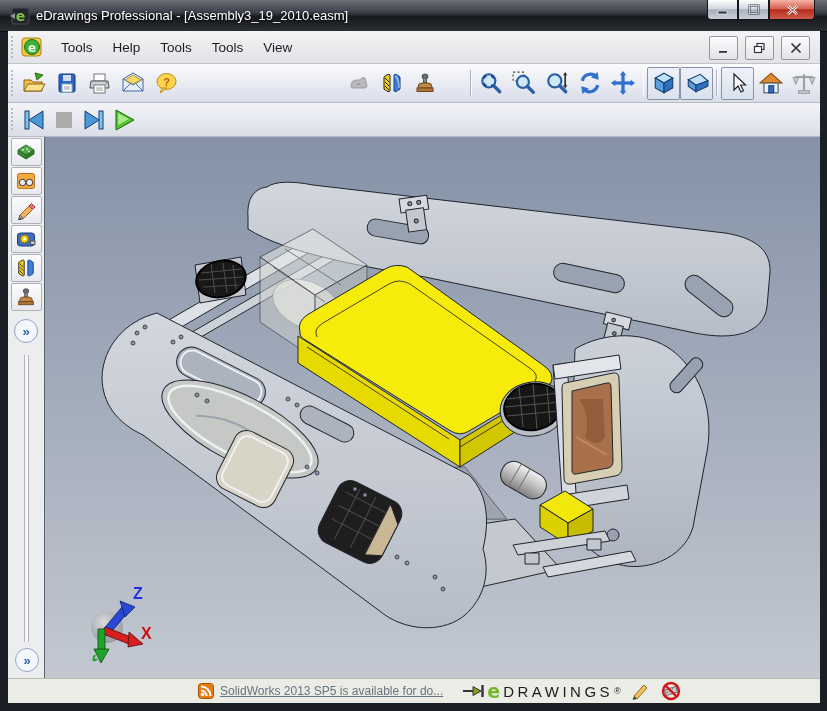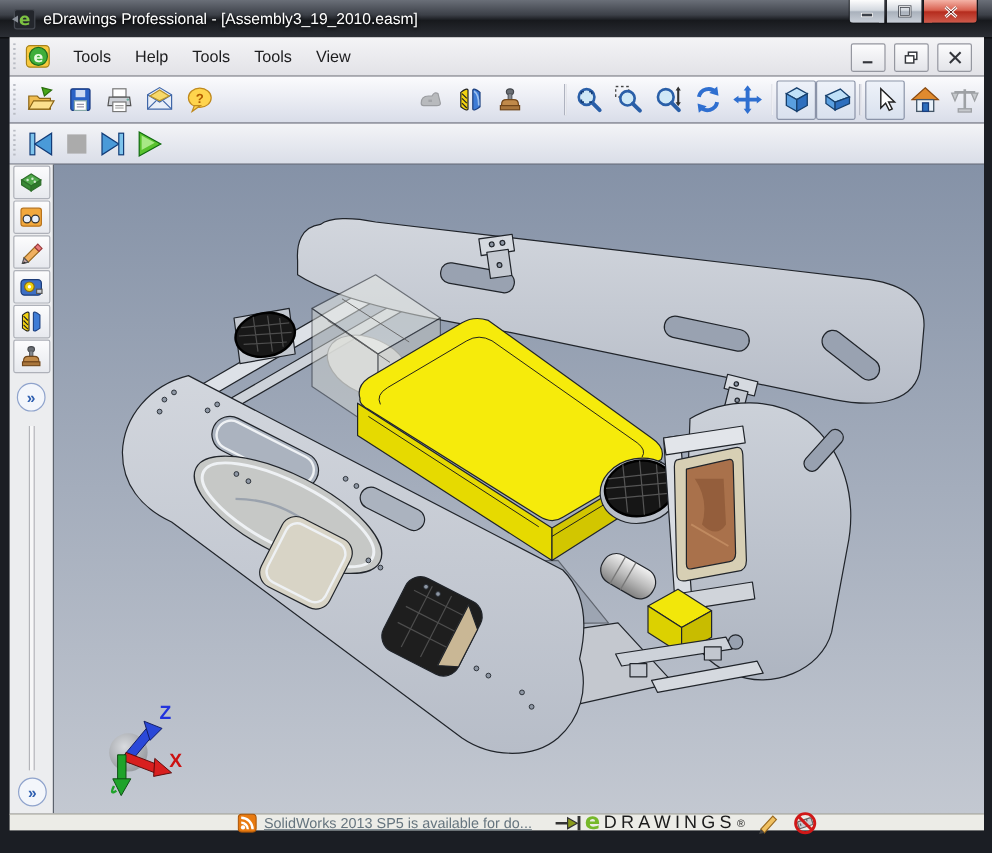--- a/index.html
+++ b/index.html
@@ -60,21 +60,21 @@
     margin-top:8px;}
   .chev.bottom{position:absolute;bottom:6px;left:7px;margin:0;}
   .splitter{position:absolute;top:218px;bottom:36px;left:16px;width:3px;
     background:#f7f7f8;border-left:1px solid #b3b4b9;border-right:1px solid #b3b4b9;}
   .viewport{position:relative;width:775px;height:100%;
     background:linear-gradient(#8592a7,#c3c8d1);overflow:hidden;}
   .viewport svg.model{position:absolute;left:0;top:0;}
   .triad{position:absolute;left:28px;top:446px;}
 
   
-  .statusbar{position:absolute;left:8px;top:678px;width:812px;height:14px;background:#ececе7;
+  .statusbar{position:absolute;left:8px;top:678px;width:812px;height:25px;background:#ececе7;
     background:#ecece7;border-top:1px solid #bcbcb4;display:flex;align-items:center;box-sizing:border-box;}
   .rss{margin-left:190px;width:16px;height:16px;flex:0 0 auto;}
   .news-link{margin-left:6px;font-size:12px;color:#66757f;text-decoration:underline;white-space:nowrap;}
   .brand{display:flex;align-items:center;margin-left:18px;}
   .brand .arrow-ico{margin-right:2px;}
   .brand-e{color:#76b82a;font-size:19px;font-weight:bold;font-family:"DejaVu Sans",sans-serif;
     line-height:1;margin-right:3px;}
   .brand-text{font-size:15px;letter-spacing:3.5px;color:#1b1b1b;}
   .brand-reg{font-size:9px;color:#1b1b1b;vertical-align:super;margin-left:1px;}
   .sb-ico{margin-left:10px;flex:0 0 auto;}

